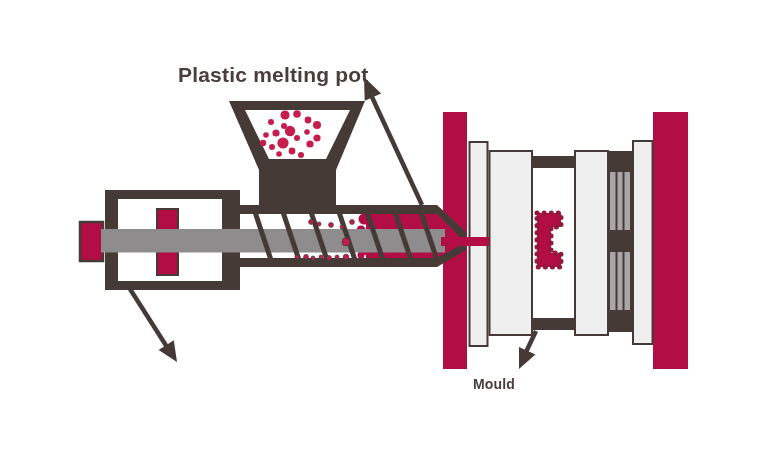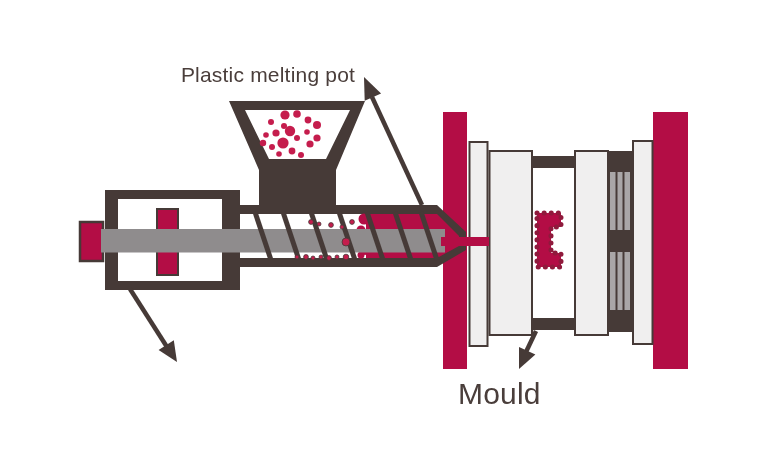--- a/index.html
+++ b/index.html
@@ -13,30 +13,30 @@
     --background:#ffffff;
     --text:#4a3e3b;
   }
   html,body{margin:0;padding:0;}
   body{background:var(--background);font-family:"Liberation Sans", sans-serif;}
   .stage{position:relative;width:768px;height:467px;background:var(--background);overflow:hidden;}
   .stage svg{position:absolute;left:0;top:0;}
   .label{
     position:absolute;
     color:var(--text);
-    font-weight:normal;
+    font-weight:bold;
     font-size:21px;
     letter-spacing:0.2px;
     text-align:center;
     white-space:nowrap;
     line-height:1.1;
   }
   .label-melting-pot{left:178px;top:63px;width:180px;}
   .label-injection{left:92px;top:376px;width:270px;}
-  .label-mould{left:458px;top:377px;width:72px;font-size:30px;}
+  .label-mould{left:458px;top:377px;width:72px;font-size:14px;}
 
   
   .dark{fill:var(--dark);}
   .crimson{fill:var(--crimson);}
   .pellet{fill:var(--pellet);}
   .rod{fill:var(--rod_gray);}
   .plate{fill:var(--plate_white);stroke:var(--dark);stroke-width:2;}
   .springwin{fill:var(--spring_gray);}
   .flight{stroke:var(--dark);stroke-width:5;}
   .arrowline{stroke:var(--dark);stroke-width:4.5;}

